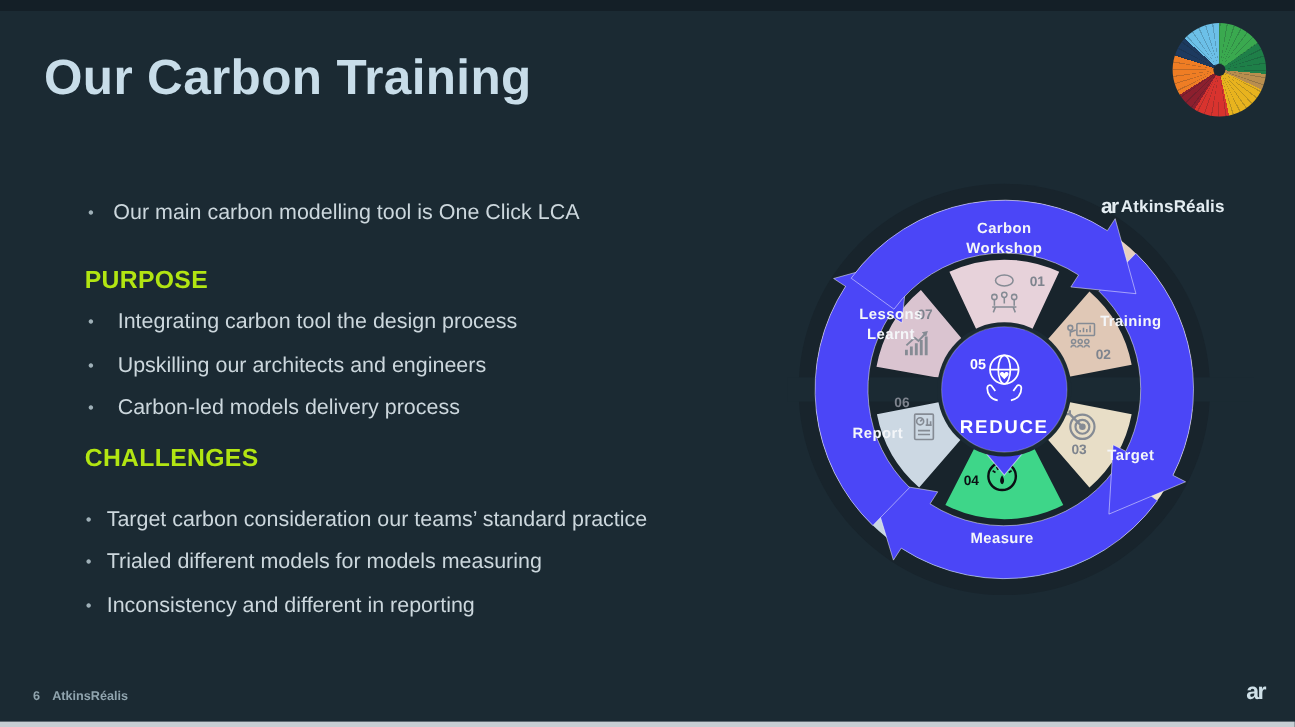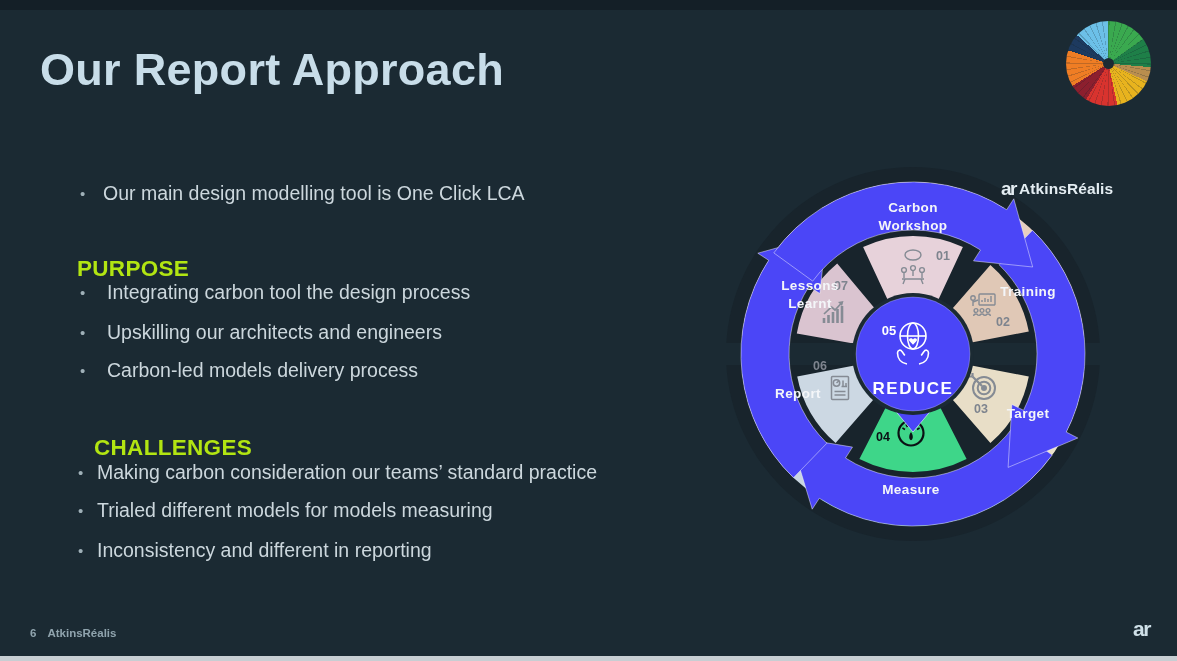--- a/index.html
+++ b/index.html
@@ -51,47 +51,47 @@
     content:"";position:absolute;left:37px;top:37px;width:11px;height:11px;border-radius:50%;
     background:#1b2a33;
   }
   svg{font-family:"Liberation Sans",sans-serif;}
 </style>
 </head>
 <body>
 
 <div class="top-band"></div>
 
-<div class="title">Our Report Approach</div>
+<div class="title">Our Carbon Training</div>
 
 <div class="sunburst"></div>
 
 <div class="row" style="left:80px;top:181px;">
   <span class="dot" style="width:23px;">•</span>
-  <span>Our main design modelling tool is One Click LCA</span>
-</div>
-
-<div class="heading" style="left:77px;top:256px;">PURPOSE</div>
+  <span>Our main carbon modelling tool is One Click LCA</span>
+</div>
+
+<div class="heading" style="left:77px;top:242px;">PURPOSE</div>
 <div class="row" style="left:80px;top:280px;">
   <span class="dot" style="width:27px;">•</span>
   <span>Integrating carbon tool the design process</span>
 </div>
 <div class="row" style="left:80px;top:320px;">
   <span class="dot" style="width:27px;">•</span>
   <span>Upskilling our architects and engineers</span>
 </div>
 <div class="row" style="left:80px;top:358px;">
   <span class="dot" style="width:27px;">•</span>
   <span>Carbon-led models delivery process</span>
 </div>
 
-<div class="heading" style="left:77px;top:435px;margin-left:17px;">CHALLENGES</div>
+<div class="heading" style="left:77px;top:404px;">CHALLENGES</div>
 <div class="row" style="left:78px;top:460px;">
   <span class="dot" style="width:19px;">•</span>
-  <span>Making carbon consideration our teams’ standard practice</span>
+  <span>Target carbon consideration our teams’ standard practice</span>
 </div>
 <div class="row" style="left:78px;top:498px;">
   <span class="dot" style="width:19px;">•</span>
   <span>Trialed different models for models measuring</span>
 </div>
 <div class="row" style="left:78px;top:538px;">
   <span class="dot" style="width:19px;">•</span>
   <span>Inconsistency and different in reporting</span>
 </div>
 

